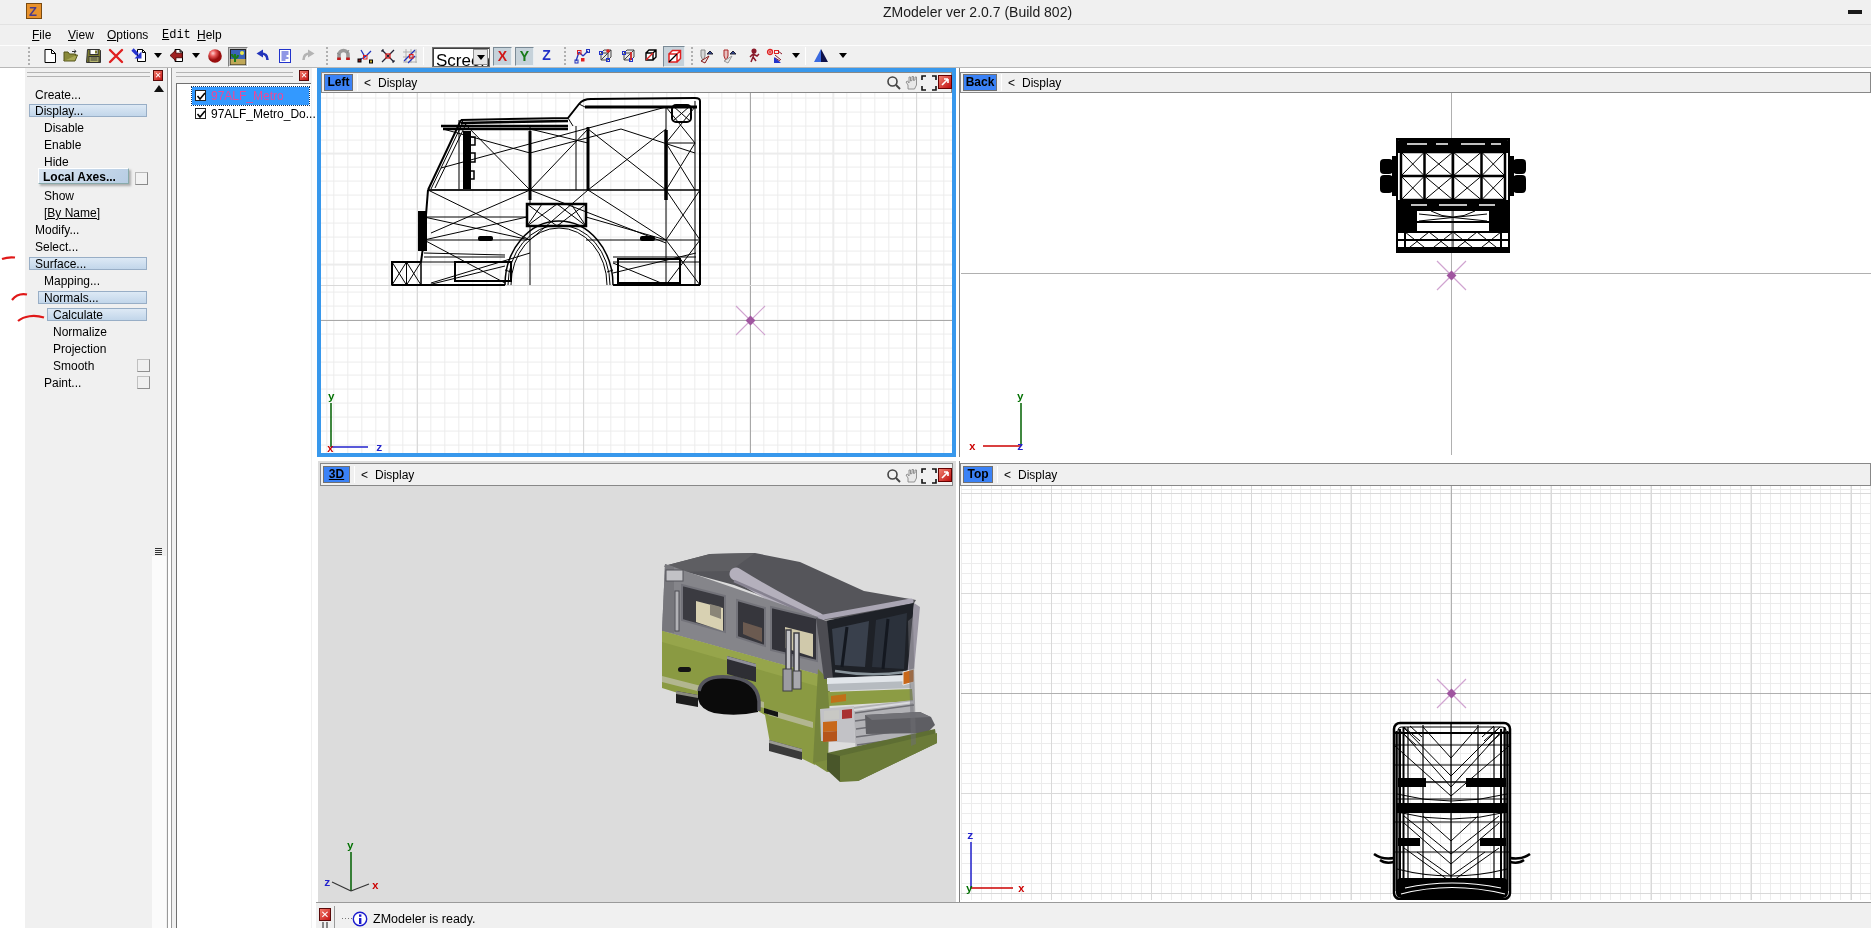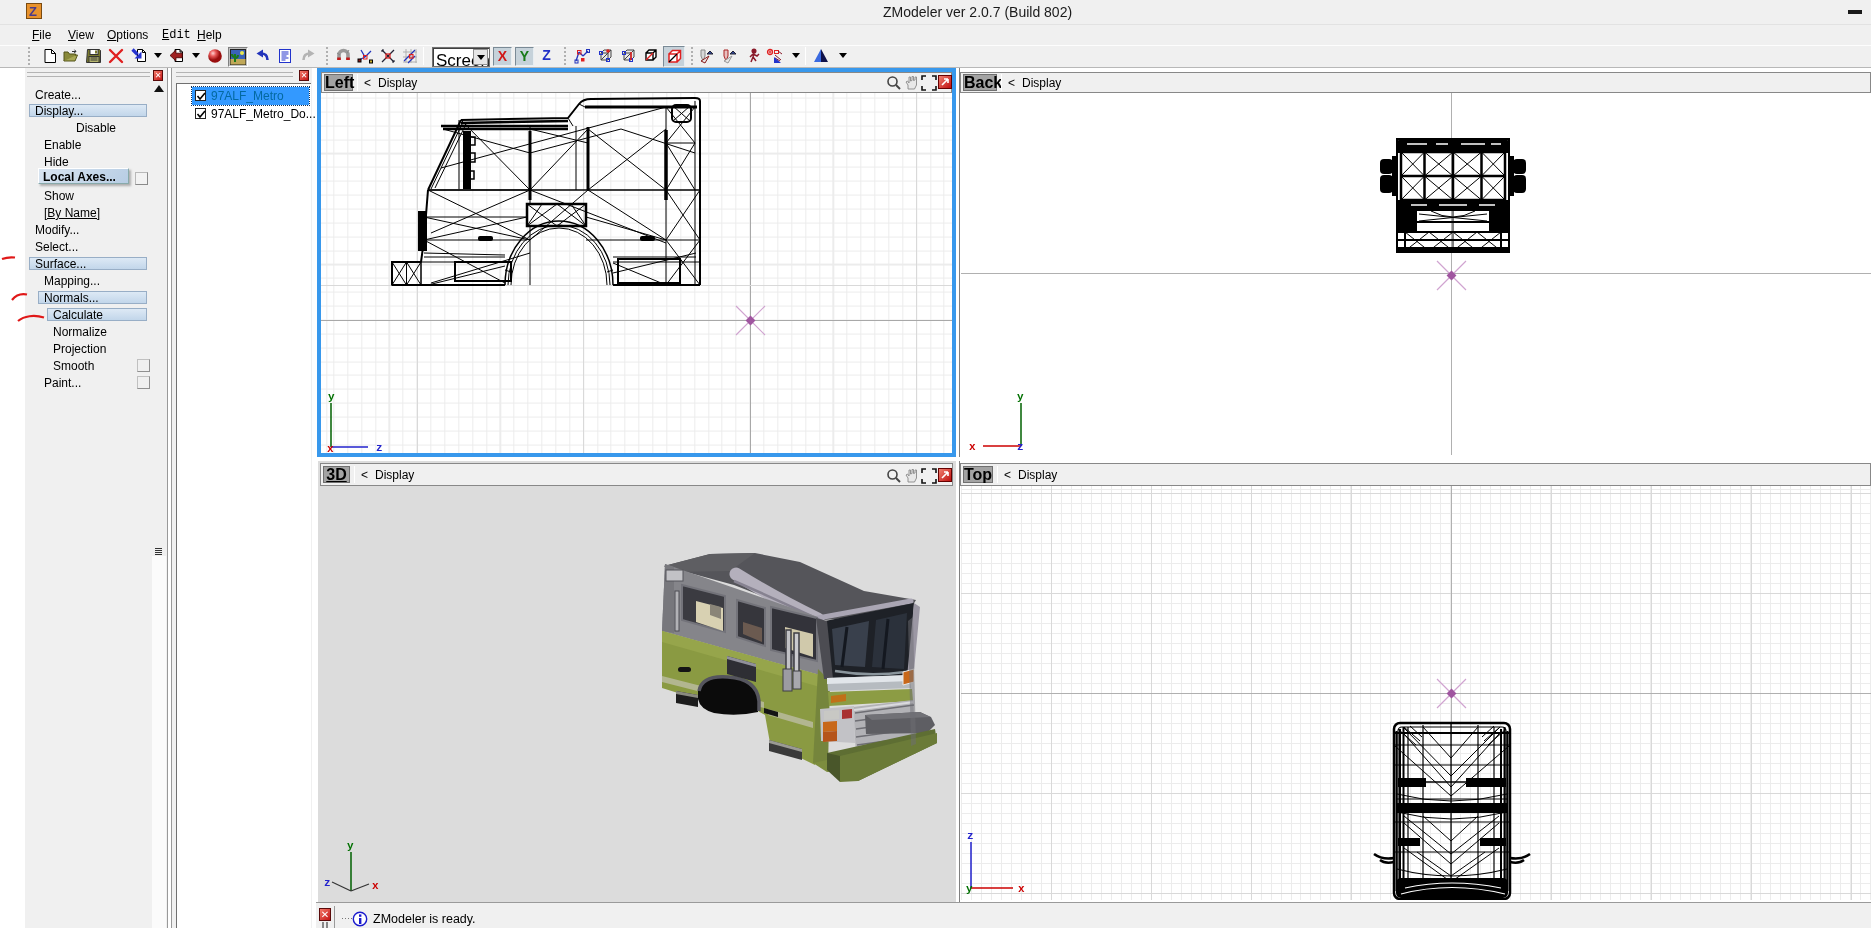--- a/index.html
+++ b/index.html
@@ -13,21 +13,21 @@
 .toolbar { left:0; top:45px; width:1871px; height:23px; background:#f0f0f0; border-top:1px solid #fdfdfd; border-bottom:1px solid #b8b8b8; }
 .grip { width:4px; border-left:2px dotted #b0b0b0; height:18px; top:2px; }
 .tsep { width:1px; height:18px; top:2px; background:#b0b0b0; border-right:1px solid #fff; }
 .icon16 { width:17px; height:17px; top:3px; }
 .panel { background:#f0f0f0; }
 .hgrips { height:5px; border-top:1px solid #b4b4b4; border-bottom:1px solid #b4b4b4; }
 .redx { width:10px; height:11px; background:linear-gradient(135deg,#f47a6a,#c41414); border:1px solid #5a0a0a; color:#fff; }
 .item { position:absolute; font-size:12px; color:#000; height:15px; line-height:15px; }
 .hl { background:linear-gradient(to bottom,#dde9f5,#c2d6ea); border:1px solid #98aec6; height:13px !important; line-height:13px !important; }
 .viewhdr { background:#f0f0f0; border:1px solid #888; }
-.vbtn { position:absolute; border:1px solid #707070; background:#a3a3a3; font-weight:bold; font-size:16px; text-align:center; }
+.vbtn { position:absolute; border:1px solid #707070; background:#3b82f6; font-weight:bold; font-size:12px; text-align:center; }
 .canvas { background:#fff; overflow:hidden; }
 .axisv { position:absolute; width:1px; background:#a8a8a8; }
 .axish { position:absolute; height:1px; background:#a8a8a8; }
 .majv { position:absolute; width:1px; background:#d9d9d9; }
 .majh { position:absolute; height:1px; background:#d9d9d9; }
 u { text-decoration:underline; }
 #tb { position:absolute; left:0; top:45px; width:1871px; height:23px; }
 </style>
 </head>
 <body>
@@ -211,21 +211,21 @@
 <div class="abs" style="left:839px;top:8px;width:0;height:0;border-left:4px solid transparent;border-right:4px solid transparent;border-top:5px solid #000;"></div>
 </div>
 
 <div class="abs panel" style="left:25px;top:68px;width:142px;height:860px;"></div>
 <div class="abs hgrips" style="left:27px;top:72px;width:123px;"></div>
 <div class="abs redx" style="left:153px;top:70px;font-size:8px;line-height:9px;text-align:center;">✕</div>
 <div class="abs" style="left:154px;top:85px;width:0;height:0;border-left:5px solid transparent;border-right:5px solid transparent;border-bottom:7px solid #111;"></div>
 <div id="menu">
 <div class="item" style="left:35px;top:88px;">Create...</div>
 <div class="item hl" style="left:29px;top:104px;width:118px;padding-left:5px;">Display...</div>
-<div class="item" style="left:44px;top:121px;margin-left:32px;">Disable</div>
+<div class="item" style="left:44px;top:121px;">Disable</div>
 <div class="item" style="left:44px;top:138px;">Enable</div>
 <div class="item" style="left:44px;top:155px;">Hide</div>
 <div class="item" style="left:38px;top:168px;width:91px;height:16px;line-height:16px;padding-left:4px;font-weight:bold;background:linear-gradient(135deg,#d8e4f0,#b7cde4);border:1px solid #fff;border-right-color:#8aa;border-bottom-color:#8aa;box-shadow:2px 2px 2px rgba(120,120,120,0.55);">Local Axes...</div>
 <div class="abs" style="left:135px;top:172px;width:13px;height:13px;background:#f2f2f2;border:1px solid #b8b8b8;border-right-color:#8a8a8a;border-bottom-color:#8a8a8a;"></div>
 <div class="item" style="left:44px;top:189px;">Show</div>
 <div class="item" style="left:44px;top:206px;text-decoration:underline;">[By Name]</div>
 <div class="item" style="left:35px;top:223px;">Modify...</div>
 <div class="item" style="left:35px;top:240px;">Select...</div>
 <div class="item hl" style="left:29px;top:257px;width:118px;padding-left:5px;">Surface...</div>
 <div class="item" style="left:44px;top:274px;">Mapping...</div>
@@ -248,21 +248,21 @@
 <div class="abs panel" style="left:172px;top:68px;width:140px;height:860px;"></div>
 <div class="abs hgrips" style="left:176px;top:72px;width:117px;"></div>
 <div class="abs redx" style="left:299px;top:70px;font-size:8px;line-height:9px;text-align:center;">✕</div>
 <div class="abs" style="left:176px;top:83px;width:135px;height:845px;background:#fff;border-left:1px solid #707070;border-top:1px solid #707070;"></div>
 
 <div class="abs" style="left:192px;top:87px;width:117px;height:18px;background:#3399ff;outline:1px dotted #10335c;"></div>
 <div class="abs" style="left:195px;top:90px;width:11px;height:11px;background:#fff;border:1px solid #222;"></div>
 <svg class="abs" style="left:195px;top:90px;" width="13" height="13">
     <path d="M2.5 6 L5 9 L10 3" stroke="#000" stroke-width="1.6" fill="none"></path>
   </svg>
-<div class="abs txt" style="left:211px;top:89px;color:#0369a1;">97ALF_Metro</div>
+<div class="abs txt" style="left:211px;top:89px;color:#ec4899;">97ALF_Metro</div>
 
 <div class="abs" style="left:195px;top:108px;width:11px;height:11px;background:#fff;border:1px solid #222;"></div>
 <svg class="abs" style="left:195px;top:108px;" width="13" height="13">
     <path d="M2.5 6 L5 9 L10 3" stroke="#000" stroke-width="1.6" fill="none"></path>
   </svg>
 <div class="abs txt" style="left:211px;top:107px;">97ALF_Metro_Do...</div>
 
 <div class="abs" style="left:317px;top:68px;width:639px;height:389px;border:4px solid #3898ec;background:#fff;"></div>
 <div class="abs viewhdr" style="left:321px;top:72px;width:631px;height:21px;"></div>
 <div class="vbtn" style="left:324px;top:74px;width:29px;height:17px;line-height:15px;">Left</div>

